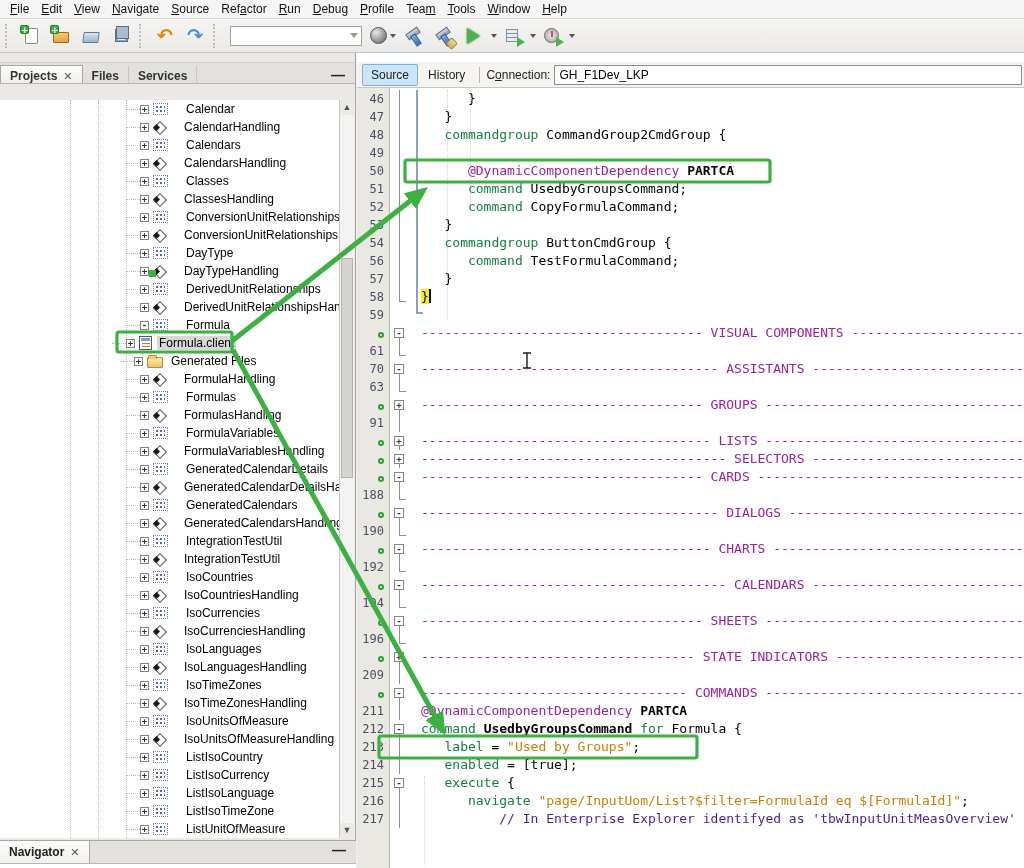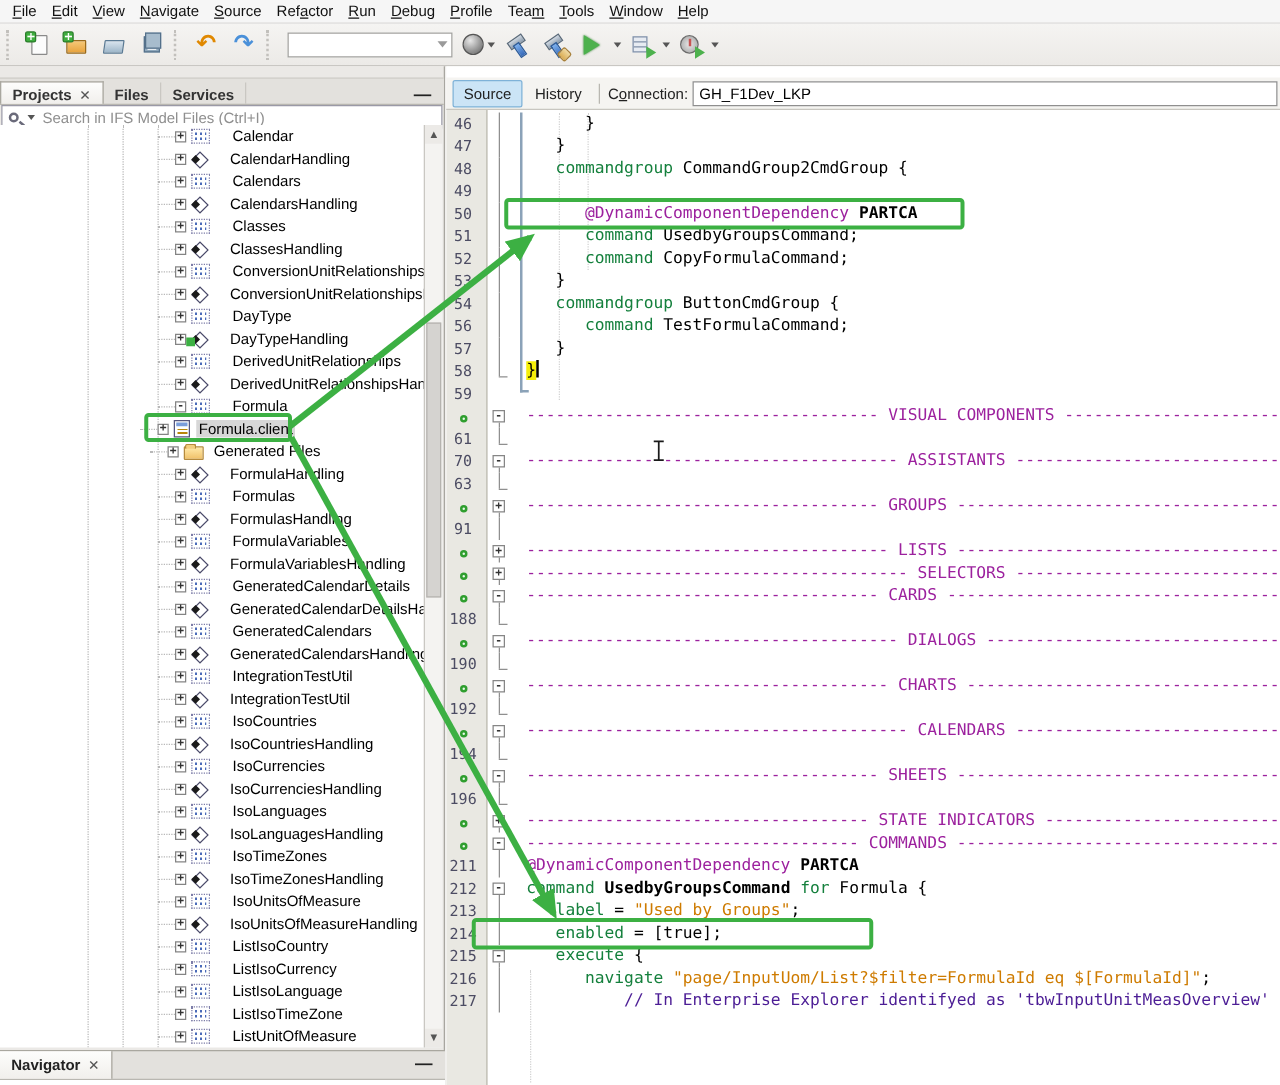--- a/index.html
+++ b/index.html
@@ -103,21 +103,21 @@
   .edbar{position:absolute;left:0;top:9px;width:100%;height:26px;background:#f5f4f1;border-bottom:1px solid #c8c6c0;
     display:flex;align-items:center;padding-left:5px;font-size:12px;color:#222;}
   .srcbtn{padding:3px 8px;background:#cbe4f6;border:1px solid #7fb2d8;border-radius:2px;}
   .histbtn{padding:3px 8px;margin-left:2px;}
   .edsep{width:1px;height:16px;background:#b9b7b1;margin:0 6px;}
   .connfield{flex:1;height:20px;margin:0 2px 0 4px;border:1px solid #8f8f8f;background:#fff;
     font:12px "Liberation Sans",sans-serif;color:#000;padding:1px 4px;outline:none;}
   .edcode{position:absolute;left:0;top:35px;width:100%;height:780px;overflow:hidden;padding-top:2px;}
   .edcode::before{content:"";position:absolute;left:0;top:0;bottom:0;width:32px;background:#e9e8e2;border-right:1px solid #bcbab0;}
   .crow{height:18px;display:flex;position:relative;}
-  .gut{width:32px;flex:none;text-align:center;padding-right:5px;font:12px/18px "DejaVu Sans Mono",monospace;color:#4c4c63;position:relative;}
+  .gut{width:32px;flex:none;text-align:right;padding-right:5px;font:12px/18px "DejaVu Sans Mono",monospace;color:#4c4c63;position:relative;}
   .mark{display:inline-block;width:6px;height:6px;border:2px solid #2f9e2f;border-radius:50%;background:#cdeccd;
     box-shadow:inset 0 0 0 1px #eafaea;margin-bottom:-1px;}
   .fold{width:24px;flex:none;position:relative;}
   .fold.fl::before,.fold.fv::before{content:"";position:absolute;left:10px;top:0;bottom:0;border-left:1px solid #8f8f8f;}
   .fold.fe::before{content:"";position:absolute;left:10px;top:0;height:13px;border-left:1px solid #8f8f8f;}
   .fold.fe::after{content:"";position:absolute;left:10px;top:13px;width:7px;border-top:1px solid #8f8f8f;}
   .fold.fm .fbox,.fold.fp .fbox{position:absolute;left:5px;top:4px;width:10px;height:10px;border:1px solid #868686;
     background:#fff;font:bold 9px/8px "DejaVu Sans Mono",monospace;text-align:center;color:#333;}
   .fold.fm::after,.fold.fp::after{content:"";position:absolute;left:10px;top:14px;bottom:0;border-left:1px solid #8f8f8f;}
   .code{flex:1;white-space:pre;overflow:hidden;font:13px/18px "DejaVu Sans Mono",monospace;color:#000;padding-left:8px;}
@@ -216,25 +216,20 @@
       <span class="closex">✕</span>
     </div>
     <div class="ptab">
         <span>Files</span>
       </div>
     <div class="ptab">
         <span>Services</span>
       </div>
     <span class="minbtn">—</span>
   </div>
-  <div class="searchrow">
-    <span class="mag"></span>
-    <span class="ddcar"></span>
-    <input placeholder="Search in IFS Model Files (Ctrl+I)" style="">
-  </div>
   <div class="tree" id="tree">
     <div class="tguide" style="left:70px"></div>
     <div class="tguide" style="left:98px"></div>
     <div class="tguide" style="left:126px"></div>
     <div id="tree-rows">
         <div class="trow" style="padding-left: 126px;">
           <span class="stub"></span>
           <span class="tgl">+</span>
           <span class="ticon i-entity"></span>
           <span class="tlabel">Calendar</span>
@@ -685,20 +680,25 @@
           <div class="gut">196</div>
           <div class="fold fe"></div>
           <div class="code"></div>
         </div>
         <div class="crow">
           <div class="gut"><span class="mark"></span></div>
           <div class="fold fp">
             <span class="fbox">+</span>
           </div>
           <div class="code"><span class="seg sec">----------------------------------- STATE INDICATORS ----------------------------------------------------------------------------------------</span></div>
+        </div>
+        <div class="crow">
+          <div class="gut">209</div>
+          <div class="fold fv"></div>
+          <div class="code"></div>
         </div>
         <div class="crow">
           <div class="gut"><span class="mark"></span></div>
           <div class="fold fm">
             <span class="fbox">-</span>
           </div>
           <div class="code"><span class="seg sec">---------------------------------- COMMANDS ----------------------------------------------------------------------------------------</span></div>
         </div>
         <div class="crow">
           <div class="gut">211</div>

